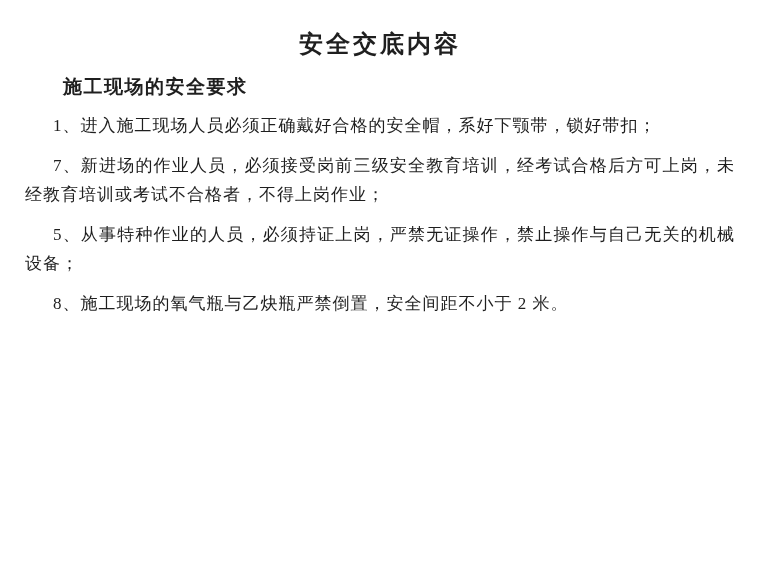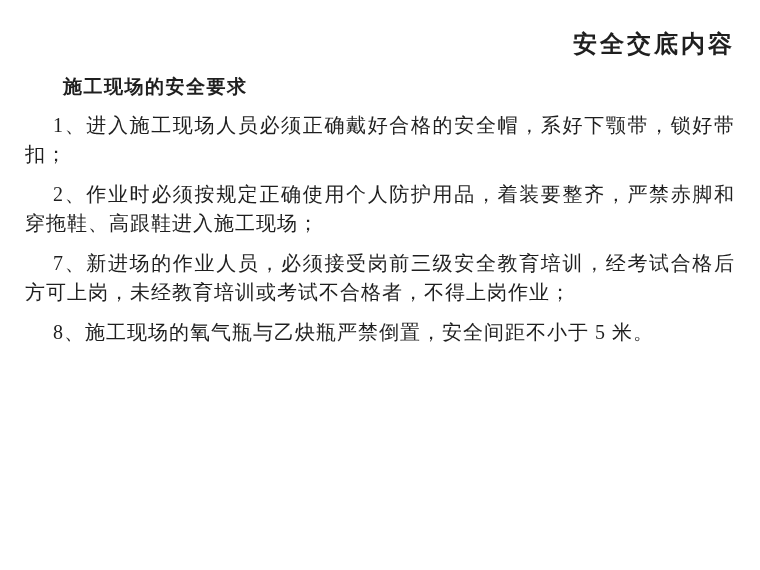--- a/index.html
+++ b/index.html
@@ -18,48 +18,48 @@
   .page {
     width: 760px;
     height: 570px;
     padding: 0 25px;
   }
   .title {
     margin: 30px 0 0 0;
     font-size: 24px;
     line-height: 1.2;
     font-weight: 700;
-    text-align: right;
+    text-align: center;
     letter-spacing: 3px;
   }
   .heading {
     margin: 17px 0 8px 38px;
     font-size: 19px;
     line-height: 1.2;
     font-weight: 700;
     letter-spacing: 1.5px;
   }
   .rules {
     margin-top: 12px;
   }
   .rule {
     margin: 11px 0;
-    font-size: 20px;
+    font-size: 17px;
     line-height: 29px;
     letter-spacing: 1px;
     text-indent: 28px;
     text-align: justify;
     text-justify: inter-ideograph;
   }
 </style>
 </head>
 <body>
 
 <div class="page">
   <h1 class="title">安全交底内容</h1>
   <h2 class="heading">施工现场的安全要求</h2>
   <div class="rules">
       <p class="rule">1、进入施工现场人员必须正确戴好合格的安全帽，系好下颚带，锁好带扣；</p>
-      <p class="rule">2、作业时必须按规定正确使用个人防护用品，着装要整齐，严禁赤脚和穿拖鞋、高跟鞋进入施工现场；</p>
       <p class="rule">7、新进场的作业人员，必须接受岗前三级安全教育培训，经考试合格后方可上岗，未经教育培训或考试不合格者，不得上岗作业；</p>
-      <p class="rule">8、施工现场的氧气瓶与乙炔瓶严禁倒置，安全间距不小于 5 米。</p>
+      <p class="rule">5、从事特种作业的人员，必须持证上岗，严禁无证操作，禁止操作与自己无关的机械设备；</p>
+      <p class="rule">8、施工现场的氧气瓶与乙炔瓶严禁倒置，安全间距不小于 2 米。</p>
     </div>
 </div>
 
 </body></html>

